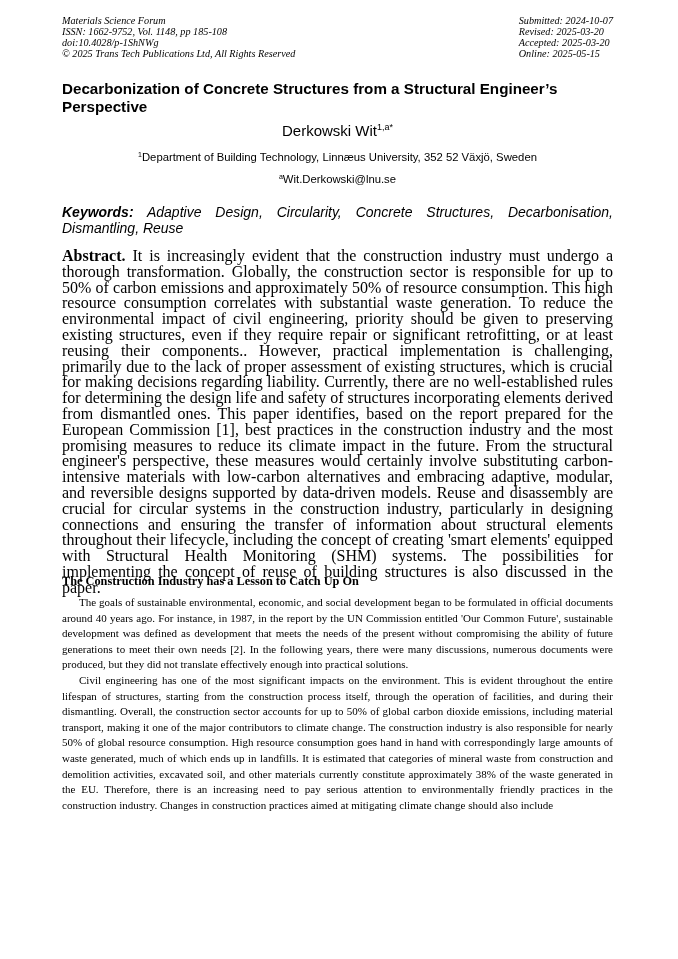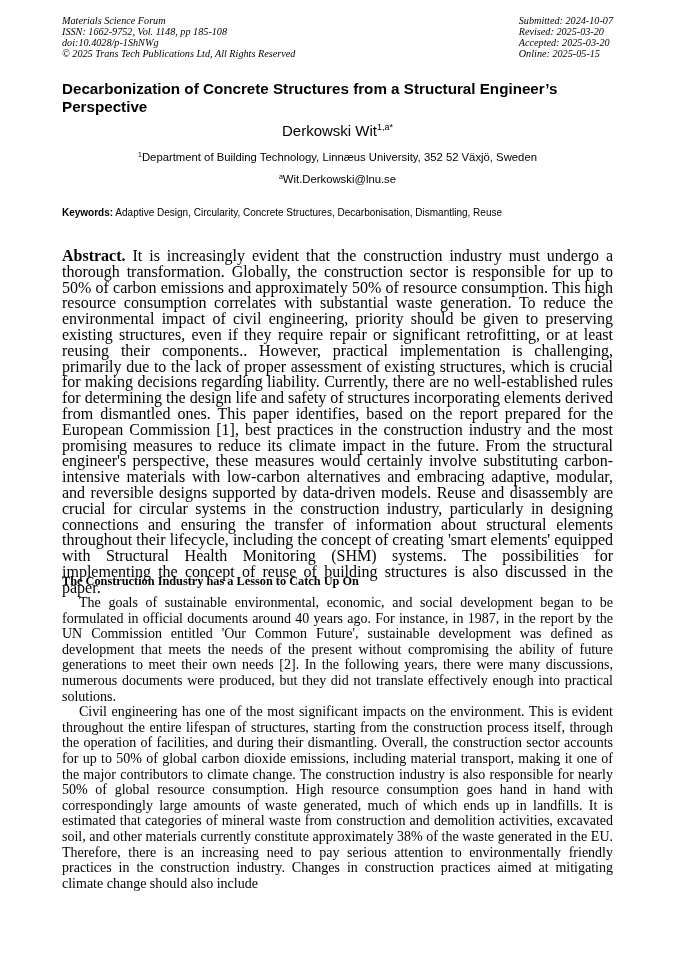--- a/index.html
+++ b/index.html
@@ -7,26 +7,26 @@
   .hdr { position: absolute; top: 15px; left: 62px; width: 551px; font-family: "Liberation Serif", serif; font-style: italic; font-size: 10.2px; line-height: 11px; }
   .hdr-left { position: absolute; left: 0; top: 0; }
   .hdr-right { position: absolute; right: 0; top: 0; }
   .hdr div div { white-space: nowrap; }
   .title { position: absolute; top: 80px; left: 62px; width: 551px; font-family: "Liberation Sans", sans-serif; font-weight: bold; font-size: 15.2px; line-height: 18px; }
   .author { position: absolute; top: 122px; left: 62px; width: 551px; text-align: center; font-family: "Liberation Sans", sans-serif; font-size: 15px; line-height: 18px; }
   .author sup { font-size: 9px; vertical-align: 6px; line-height: 0; }
   .affil { position: absolute; top: 150px; left: 62px; width: 551px; text-align: center; font-family: "Liberation Sans", sans-serif; font-size: 11.3px; line-height: 14px; }
   .affil sup, .email sup { font-size: 7px; vertical-align: 4px; line-height: 0; }
   .email { position: absolute; top: 172px; left: 62px; width: 551px; text-align: center; font-family: "Liberation Sans", sans-serif; font-size: 11.3px; line-height: 14px; }
-  .keywords { position: absolute; top: 205px; left: 62px; width: 551px; font-family: "Liberation Sans", sans-serif; font-size: 10px; line-height: 15.5px; text-align: justify; }
+  .keywords { position: absolute; top: 205px; left: 62px; width: 551px; font-family: "Liberation Sans", sans-serif; font-size: 14px; line-height: 15.5px; text-align: justify; font-style: italic; }
   .keywords b { font-weight: bold; }
   .abstract { position: absolute; top: 248px; left: 62px; width: 551px; font-family: Liberation Serif, serif; font-size: 16px; line-height: 15.8px; text-align: justify; }
   .abstract b { font-weight: bold; }
   .section-h { position: absolute; top: 574px; left: 62px; width: 551px; font-family: "Liberation Serif", serif; font-weight: bold; font-size: 12.3px; line-height: 15px; }
-  .body-text { position: absolute; top: 595px; left: 62px; width: 551px; font-family: "Liberation Serif", serif; font-size: 14px; line-height: 15.6px; text-align: justify; }
+  .body-text { position: absolute; top: 595px; left: 62px; width: 551px; font-family: "Liberation Serif", serif; font-size: 11px; line-height: 15.6px; text-align: justify; }
   .body-text p { margin: 0; text-indent: 17px; }
 </style>
 </head>
 <body>
 
 <div class="hdr">
   <div class="hdr-left">
     <div>Materials Science Forum</div>
     <div>ISSN: 1662-9752, Vol. 1148, pp 185-108</div>
     <div>doi:10.4028/p-1ShNWg</div>

